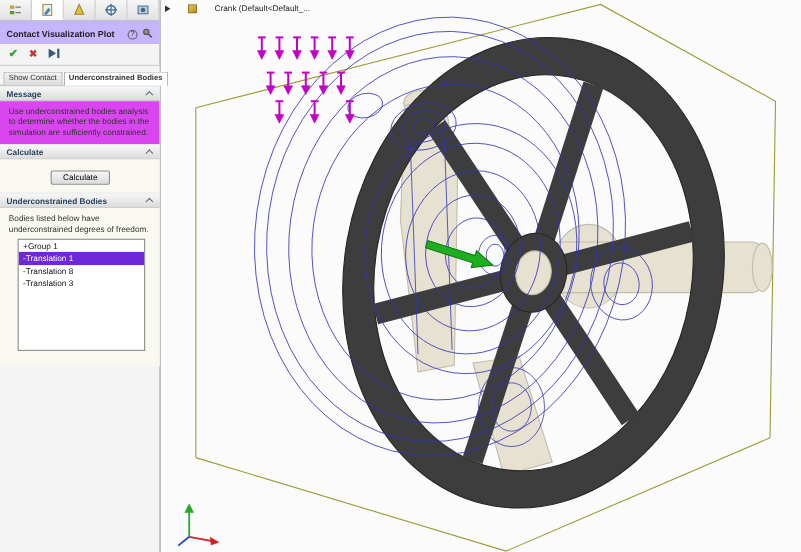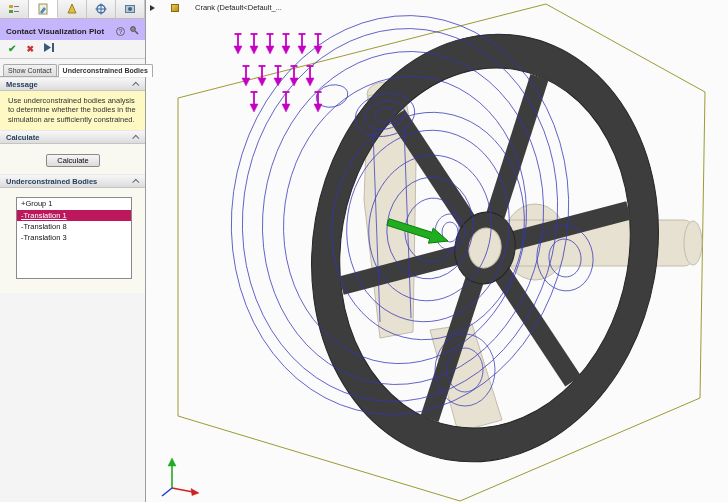--- a/index.html
+++ b/index.html
@@ -44,25 +44,25 @@
   .pm-tab.active { background:#ffffff; margin-bottom:-1px; padding-bottom:3px; font-weight:bold; }
 
   .pm-body { background:#fbfbfb; }
   .sec-header { display:flex; align-items:center; height:14px; padding:0 6px;
     background:linear-gradient(#f7f7f7,#dcdcdc); border-top:1px solid #e8e8e8;
     border-bottom:1px solid #c4c4c4; }
   .sec-title { font-weight:bold; font-size:7.5px; color:#27415f; flex:1; }
   .chev { width:5px; height:5px; border-left:1px solid #5a6c80; border-top:1px solid #5a6c80;
     transform:rotate(45deg) translateY(1px); }
   .sec-body { padding:5px 7px 6px 8px; color:#333; line-height:1.25; }
-  .sec-body.yellow { background:#fef9c3; }
+  .sec-body.yellow { background:#d946ef; }
   .sec-body.plain { background:#f9f9f2; }
   .calc-btn { display:block; margin:5px auto 1px auto; font-size:7.5px; padding:1px 10px;
     background:linear-gradient(#f6f6f6,#dcdcdc); border:1px solid #8a8a8a; border-radius:2px; }
-  .listbox { margin:4px 6px 8px 8px; height:82px; background:#ffffff;
+  .listbox { margin:4px 6px 8px 8px; height:102px; background:#ffffff;
     border:1px solid #8a8a8a; overflow:hidden; }
   .lb-item { padding:1px 3px 1px 4px; font-size:7.5px; color:#111; white-space:nowrap; }
   .lb-item.sel { background:#3875d7; color:#ffffff; }
 </style>
 </head>
 <body>
 
 <div id="stage">
 
   <svg id="viewport-svg" width="728" height="502" viewBox="0 0 728 502">
@@ -249,22 +249,23 @@
       </div>
       <div class="sec-body plain">
         <button class="calc-btn">Calculate</button>
       </div>
 
       <div class="sec-header">
         <span class="sec-title">Underconstrained Bodies</span>
         <span class="chev"></span>
       </div>
       <div class="sec-body plain">
+        <div>Bodies listed below have underconstrained degrees of freedom.</div>
         <div class="listbox">
           <div class="lb-item">+Group 1</div>
-          <div class="lb-item sel" style="background: #be185d; text-decoration: underline;">-Translation 1</div>
+          <div class="lb-item sel" style="background: #6d28d9;">-Translation 1</div>
           <div class="lb-item">-Translation 8</div>
           <div class="lb-item">-Translation 3</div>
         </div>
       </div>
     </div>
   </div>
 </div>
 
 </body></html>

